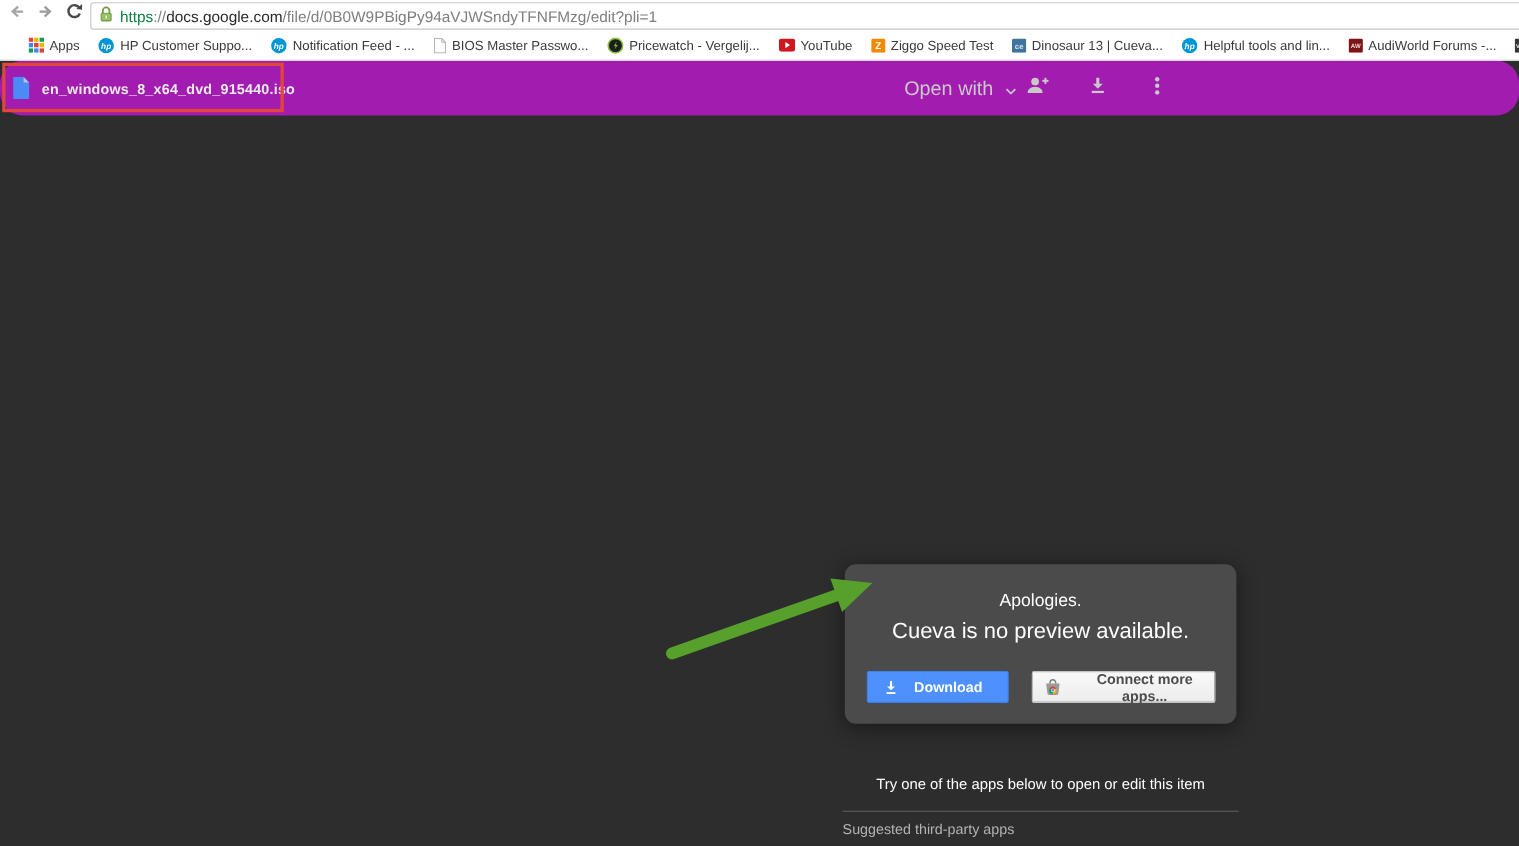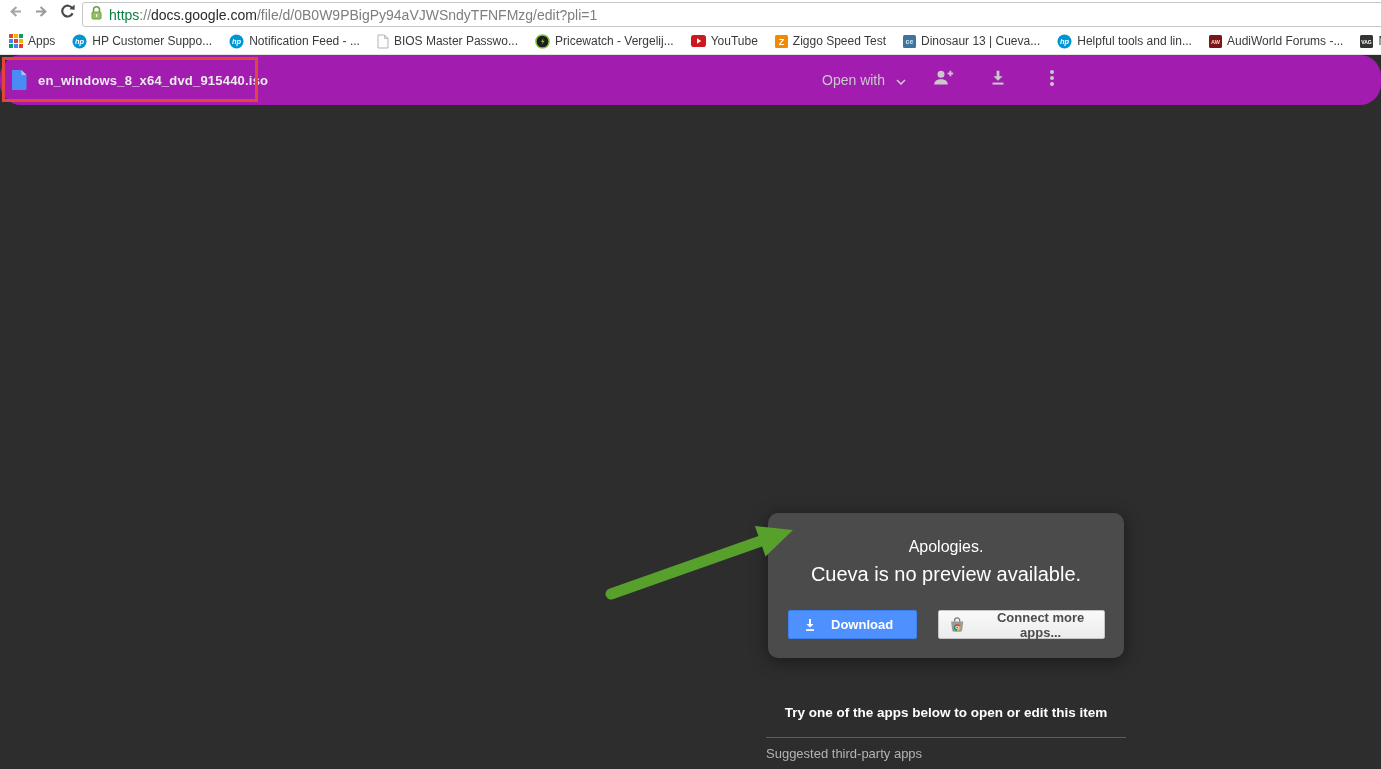--- a/index.html
+++ b/index.html
@@ -22,36 +22,36 @@
   }
   .url-bar .lock { margin-right:6px; flex:0 0 auto; }
   .u-scheme { color:#0b8043; }
   .u-sep    { color:#808080; }
   .u-domain { color:#2a2a2a; }
   .u-path   { color:#7e7e7e; }
 
   .bm-row {
     position:absolute; top:28px; left:0; right:0; height:27px; background:#fff;
     border-bottom:1px solid #e3e3e3;
-    display:flex; align-items:center; padding-left:9px; gap:17px;
+    display:flex; align-items:center; padding-left:26px; gap:17px;
     font-size:12px; color:#3a3a3a; white-space:nowrap; overflow:hidden;
   }
   .bm { display:flex; align-items:center; gap:5px; cursor:pointer; flex:0 0 auto; }
   .bm svg { flex:0 0 auto; display:block; }
 
   
   .file-bar { position:absolute; top:55px; left:0; width:100%; height:50px; background:#a21caf; z-index:1;border-radius:21px; }
   .file-icon { position:absolute; left:11px; top:15px; }
   .filename {
     position:absolute; left:38px; top:0; height:50px; display:flex; align-items:center;
     color:#ececec; font-weight:bold; font-size:13px; letter-spacing:.2px;
   }
   .openwith {
     position:absolute; left:822px; top:0; height:50px; display:flex; align-items:center; gap:11px;
-    color:#c9c9c9; font-size:14px; cursor:pointer;
+    color:#c9c9c9; font-size:18px; cursor:pointer;
   }
   .tool-btn { position:absolute; top:13px; width:24px; height:24px; display:flex; align-items:center; justify-content:center; cursor:pointer; }
   .tb-person { left:931px; }
   .tb-download { left:986px; }
   .tb-more { left:1040px; }
 
   
   .red-box { position:absolute; left:2px; top:57px; width:256px; height:45px; border:3px solid #e2453c; z-index:7; }
 
   
@@ -65,21 +65,21 @@
   .dlg-line1 { margin-top:21px; color:#fff; font-size:16px; line-height:26px; }
   .dlg-line2 { color:#fff; font-size:20px; line-height:29px; }
   .btn { position:absolute; top:97px; height:29px; display:flex; align-items:center; border-radius:2px; font-size:13px; font-weight:bold; cursor:pointer; }
   .btn-download { left:20px; width:129px; background:#4d90fe; border:1px solid #3c80f0; color:#fff; }
   .btn-download svg { margin-left:13px; }
   .btn-download span { margin-left:13px; }
   .btn-connect { left:170px; width:167px; background:linear-gradient(#f9f9f9,#ececec); border:1px solid #c4c4c4; color:#4c4c4c; }
   .btn-connect svg { margin-left:10px; }
   .btn-connect span { margin-left:12px; }
 
-  .try-text { position:absolute; left:766px; top:600px; width:360px; text-align:center; color:#ffffff; font-weight:bold; font-size:13.5px; }
+  .try-text { position:absolute; left:766px; top:600px; width:360px; text-align:center; color:#ffffff; font-weight:normal; font-size:13.5px; }
   .sep { position:absolute; left:766px; width:360px; height:1px; background:#5d5d5d; }
   .sep-1 { top:632px; }
   .suggested { position:absolute; left:766px; top:641px; font-size:13px; color:#b3b3b3; }
 
   .arrow-overlay { position:absolute; left:0; top:0; width:1381px; height:769px; pointer-events:none; z-index:6; }
 </style>
 </head>
 <body>
 
 <div class="screen">

